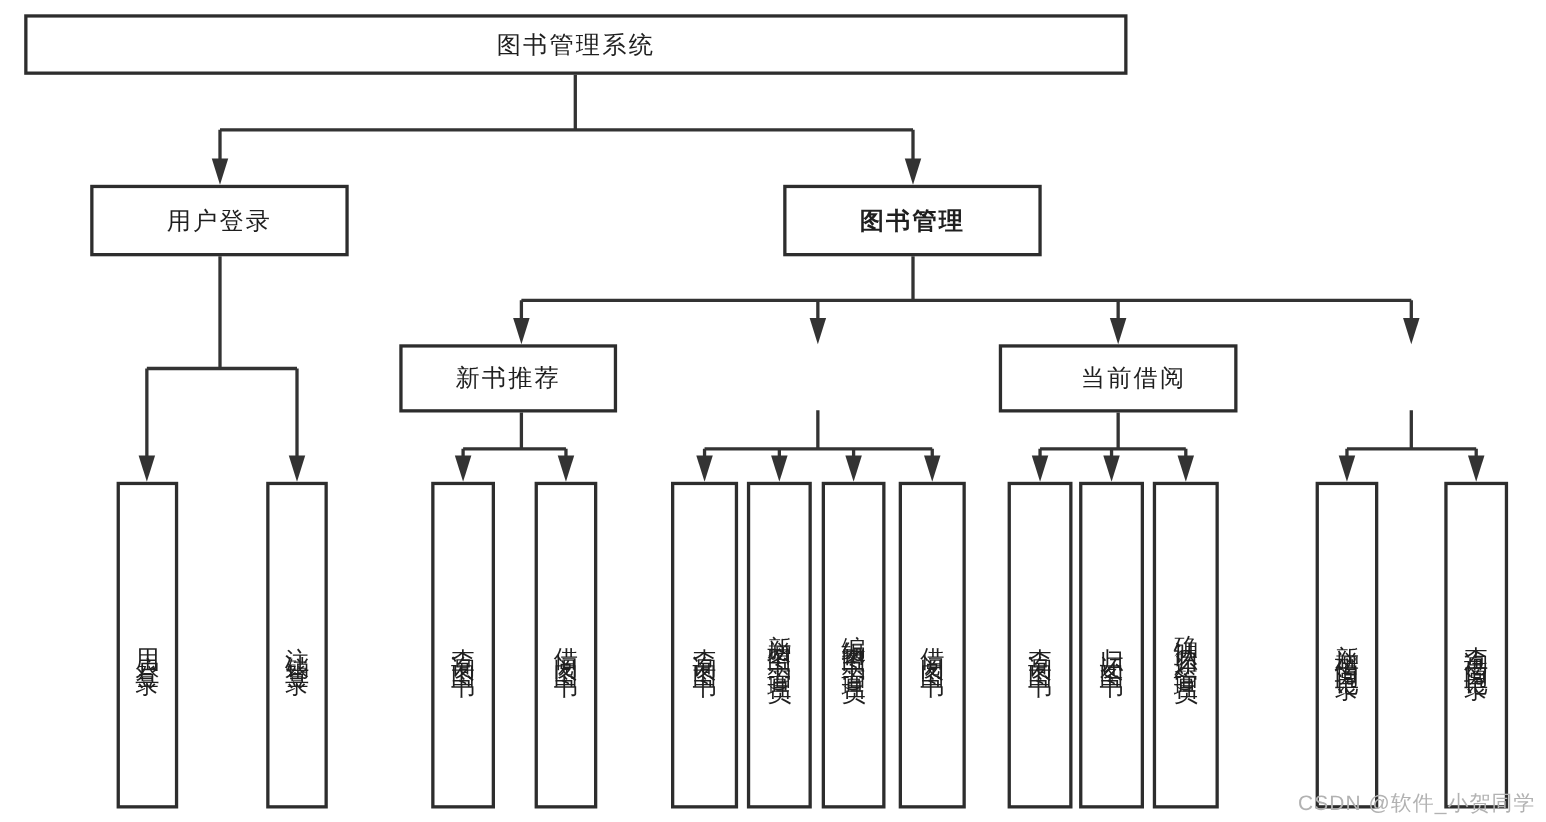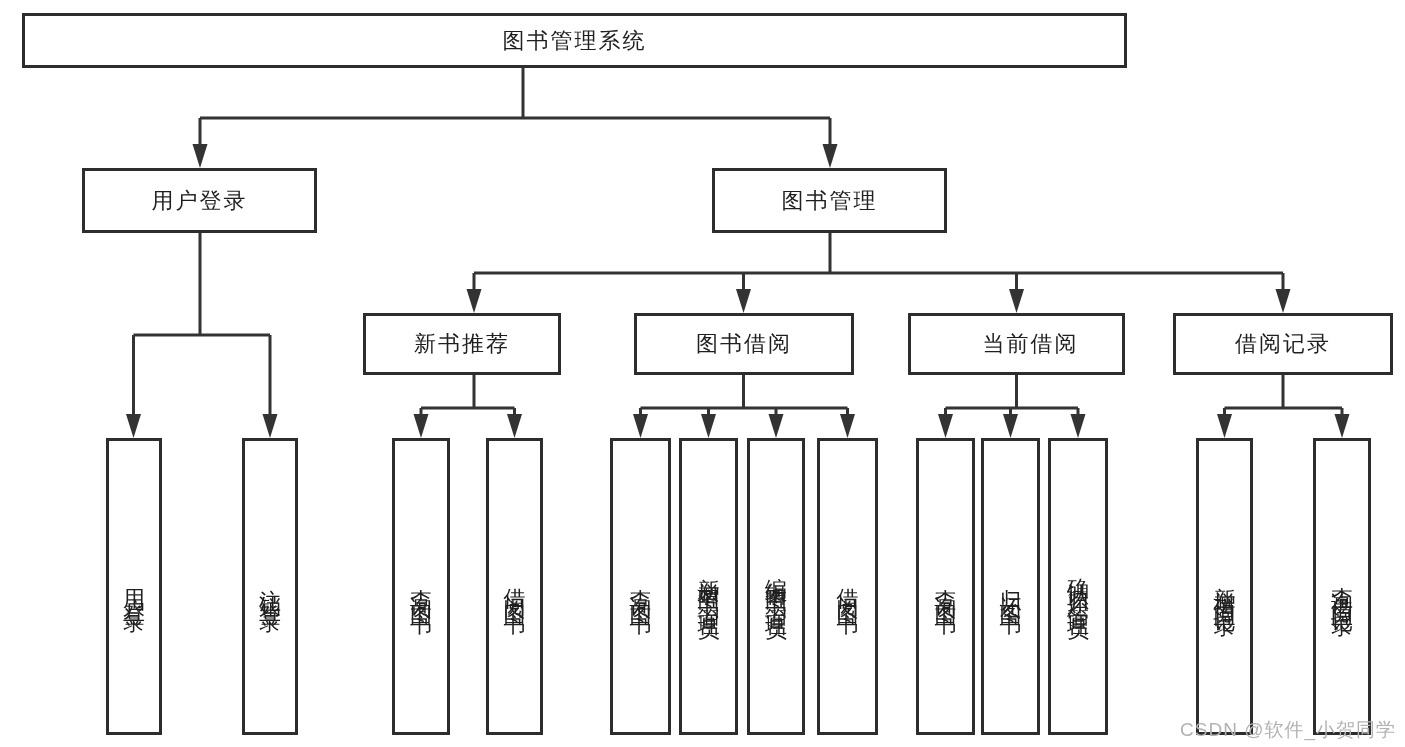--- a/index.html
+++ b/index.html
@@ -39,24 +39,24 @@
   }
   .node-v {
     writing-mode: vertical-rl;
     text-orientation: mixed;
     letter-spacing: 8px;
     line-height: 1;
     white-space: normal;
     font-size: 22px;
   }
   
-  .root            { left:22px;   top:13px;  width:1105px; height:55px; }
+  .root            { left:22px;   top:13px;  width:1003px; height:55px; }
   .lvl2            { top:168px;   height:65px; width:235px; }
   .n-user-login    { left:82px; }
-  .n-book-mgmt     { left:712px; }
+  .n-book-mgmt     { left:712px;font-weight:bold; }
   .lvl3            { top:313px;   height:62px; }
   .n-new-book      { left:363px;  width:198px; }
   .n-book-borrow   { left:634px;  width:220px; }
   .n-cur-borrow    { left:908px;  width:217px;padding-left:28px; }
   .n-borrow-rec    { left:1173px; width:220px; }
   .lvl4            { top:438px;   height:297px; }
   .n-a1 { left:106px;  width:56px; }
   .n-a2 { left:242px;  width:56px; }
   .n-b1 { left:392px;  width:58px; }
   .n-b2 { left:486px;  width:57px; }
@@ -130,23 +130,21 @@
       <polygon points="1334.5,414 1349.5,414 1342,438"></polygon>
     </g>
   </svg>
 
   <div class="node root">图书管理系统</div>
 
   <div class="node lvl2 n-user-login">用户登录</div>
   <div class="node lvl2 n-book-mgmt">图书管理</div>
 
   <div class="node lvl3 n-new-book">新书推荐</div>
-  <div class="node lvl3 n-book-borrow">图书借阅</div>
   <div class="node lvl3 n-cur-borrow">当前借阅</div>
-  <div class="node lvl3 n-borrow-rec">借阅记录</div>
 
   <div class="node node-v lvl4 n-a1">用户登录</div>
   <div class="node node-v lvl4 n-a2">注销登录</div>
 
   <div class="node node-v lvl4 n-b1">查询图书</div>
   <div class="node node-v lvl4 n-b2">借阅图书</div>
 
   <div class="node node-v lvl4 n-c1">查询图书</div>
   <div class="node node-v lvl4 n-c2">新增图书（管理员）</div>
   <div class="node node-v lvl4 n-c3">编辑图书（管理员）</div>

